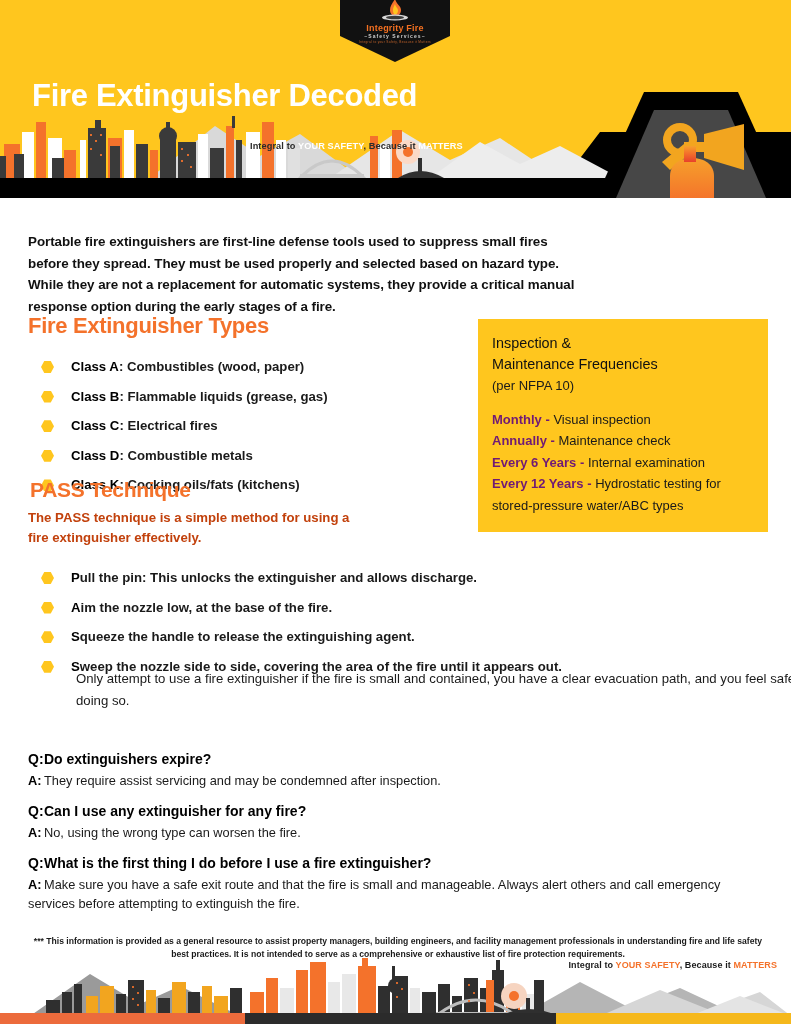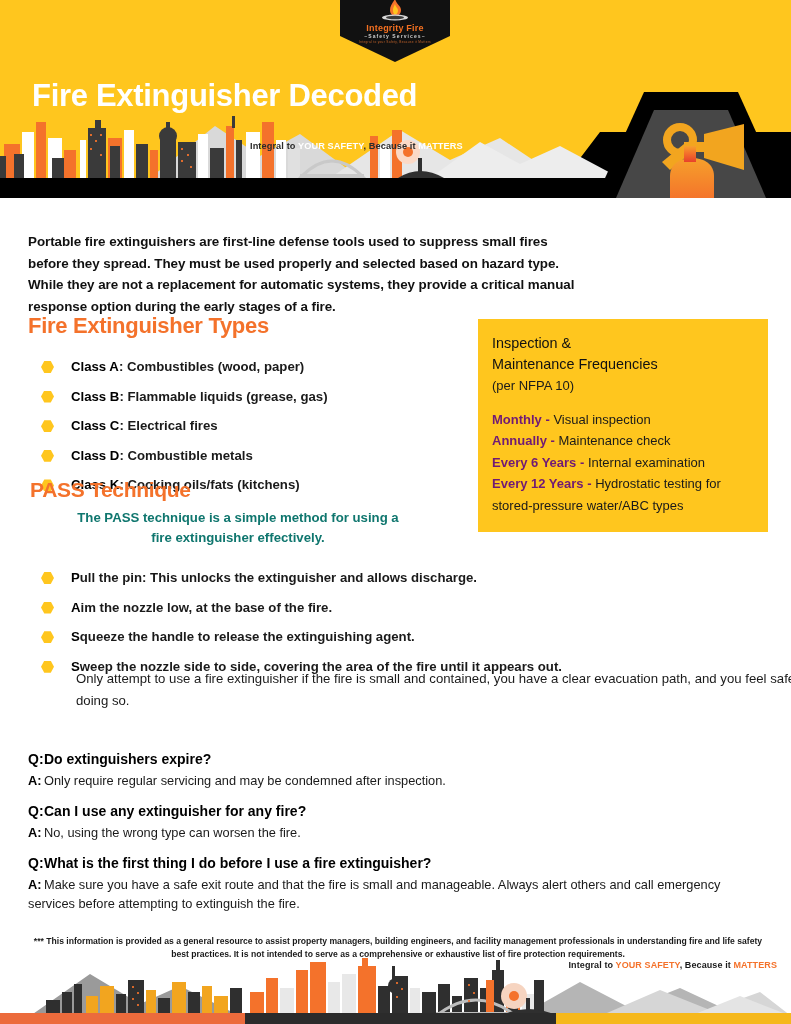--- a/index.html
+++ b/index.html
@@ -110,21 +110,21 @@
   }
   .inspect-sub{
     font-size:13px;color:#1a1a1a;line-height:20px;margin-top:1px;
   }
   .freq-list{margin-top:13px;}
   .freq-row{font-size:13px;color:#1a1a1a;line-height:21.4px;}
   .freq-row b{color:#701a75;}
 
   .pass-intro{
     position:absolute;left:28px;top:508px;width:420px;
-    font-size:13.2px;font-weight:bold;color:#0f766e;line-height:20px;text-align:center;
+    font-size:13.2px;font-weight:bold;color:#c2410c;line-height:20px;
   }
   .closing{
     position:absolute;left:28px;top:655px;width:740px;
     font-size:13.2px;color:#1a1a1a;line-height:22px;margin-left:48px;
   }
 
   
   .faq{position:absolute;left:28px;top:750px;width:740px;}
   .faq-item{margin-bottom:12px;}
   .faq-q{font-size:14px;font-weight:bold;color:#000;line-height:19px;}
@@ -295,21 +295,21 @@
     <li><span class="hexdot"></span><b>A</b><span>im the nozzle low, at the base of the fire.</span></li>
     <li><span class="hexdot"></span><b>S</b><span>queeze the handle to release the extinguishing agent.</span></li>
     <li><span class="hexdot"></span><b>S</b><span>weep the nozzle side to side, covering the area of the fire until it appears out.</span></li>
   </ul>
 
   <p class="closing">Only attempt to use a fire extinguisher if the fire is small and contained, you have a clear evacuation path, and you feel safe doing so.</p>
 
   <div class="faq">
     <div class="faq-item">
       <div class="faq-q"><span class="qa-label">Q:</span><span>Do extinguishers expire?</span></div>
-      <div class="faq-a"><span class="qa-label">A:</span><span>Only require regular servicing and may be condemned after inspection.</span></div>
+      <div class="faq-a"><span class="qa-label">A:</span><span>They require assist servicing and may be condemned after inspection.</span></div>
     </div>
     <div class="faq-item">
       <div class="faq-q"><span class="qa-label">Q:</span><span>Can I use any extinguisher for any fire?</span></div>
       <div class="faq-a"><span class="qa-label">A:</span><span>No, using the wrong type can worsen the fire.</span></div>
     </div>
     <div class="faq-item">
       <div class="faq-q"><span class="qa-label">Q:</span><span>What is the first thing I do before I use a fire extinguisher?</span></div>
       <div class="faq-a"><span class="qa-label">A:</span><span>Make sure you have a safe exit route and that the fire is small and manageable. Always alert others and call emergency services before attempting to extinguish the fire.</span></div>
     </div>
   </div>

